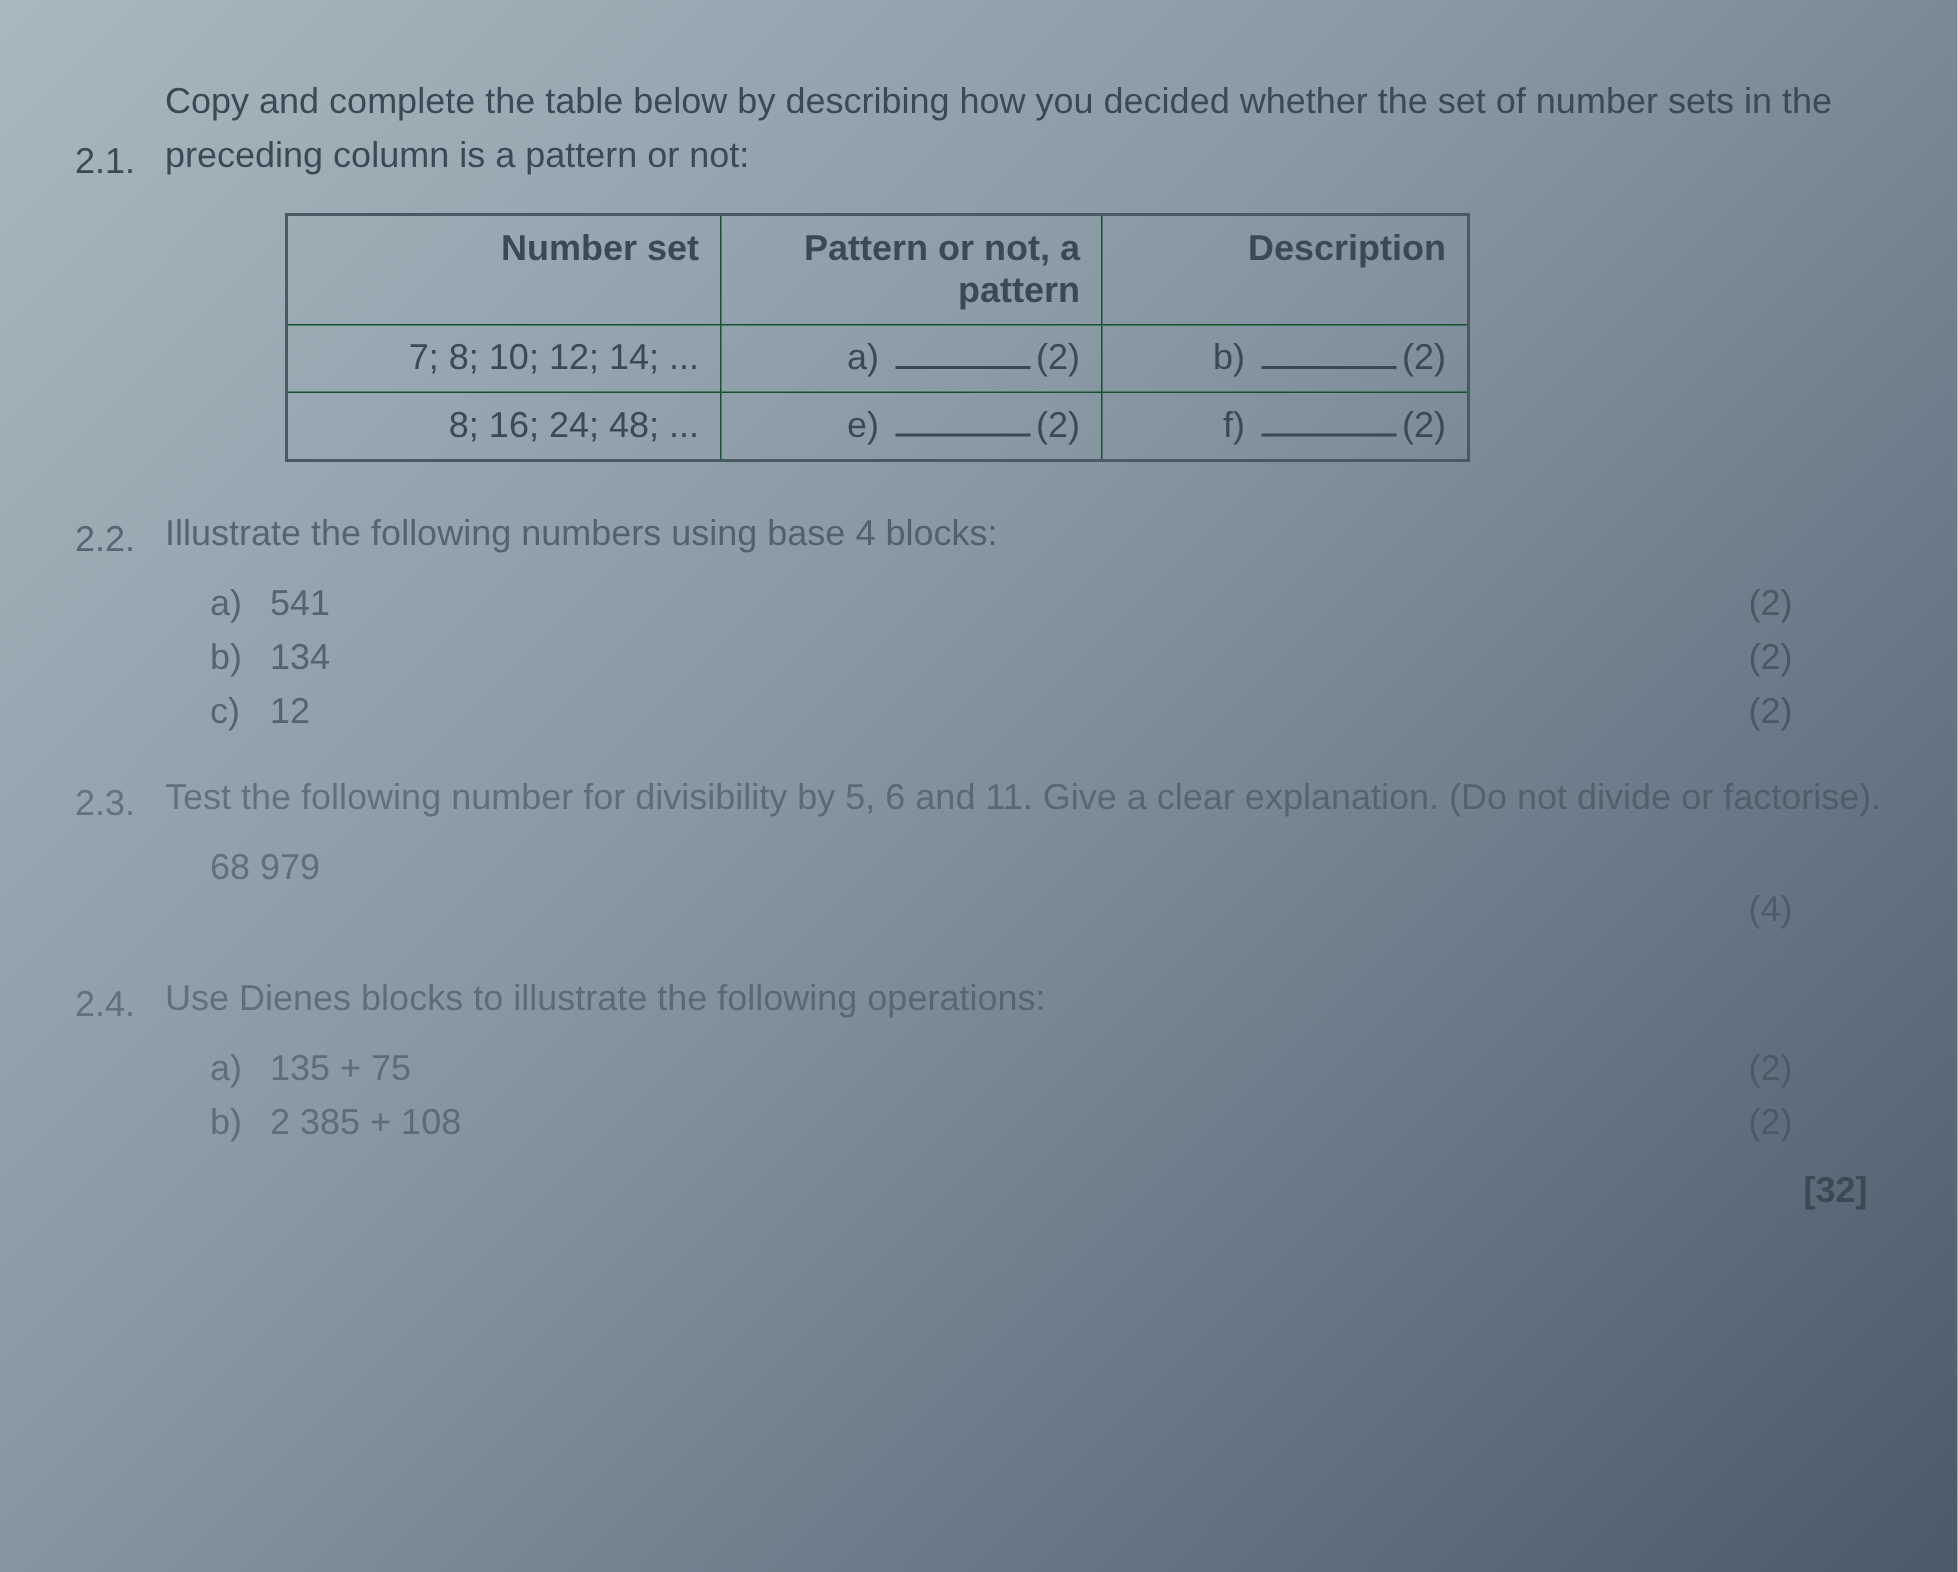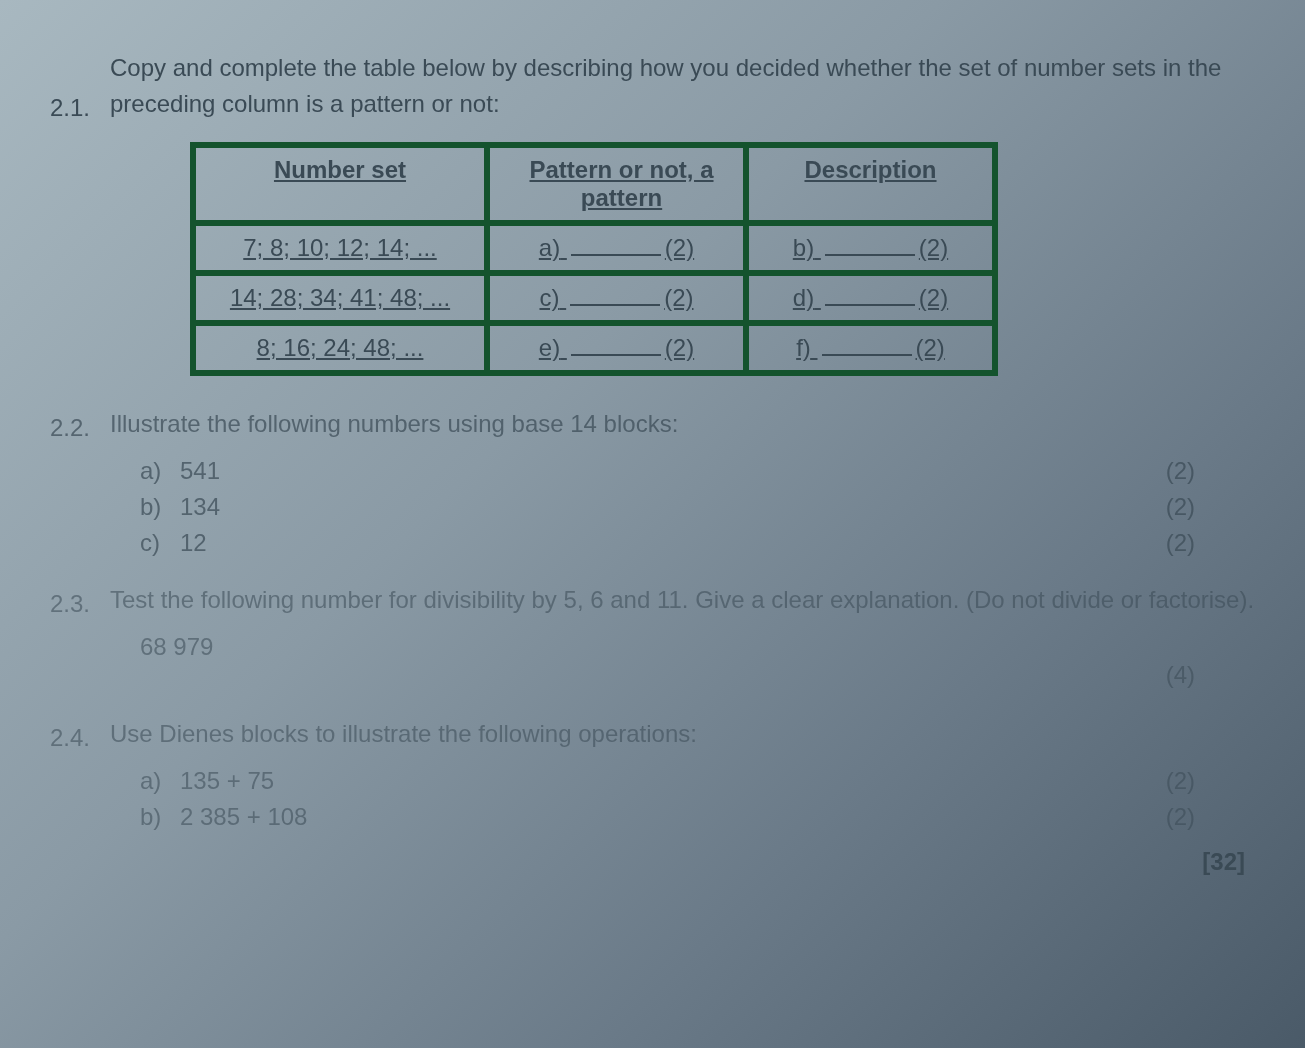--- a/index.html
+++ b/index.html
@@ -46,26 +46,25 @@
       margin-top: 20px;
       margin-bottom: 30px;
     }
     
     table {
       border-collapse: collapse;
       border: 2px solid #4a5a65;
     }
     
     th, td {
-      border: 6px solid #14532d;
+      border: 1px solid #14532d;
       padding: 8px 14px;
-      text-align: center;
+      text-align: right;
       vertical-align: top;
       font-weight: normal;
-      text-decoration: underline;
     }
     
     th {
       font-weight: bold;
     }
     
     .col1 { width: 260px; }
     .col2 { width: 215px; padding-left: 24px; }
     .col3 { width: 215px; }
     
@@ -149,50 +148,39 @@
           <td>
             <span>a)</span>
             <span class="blank-line"></span><span>(2)</span>
           </td>
           <td>
             <span>b)</span>
             <span class="blank-line"></span><span>(2)</span>
           </td>
         </tr>
         <tr>
-          <td>14; 28; 34; 41; 48; ...</td>
-          <td>
-            <span>c)</span>
-            <span class="blank-line"></span><span>(2)</span>
-          </td>
-          <td>
-            <span>d)</span>
-            <span class="blank-line"></span><span>(2)</span>
-          </td>
-        </tr>
-        <tr>
           <td>8; 16; 24; 48; ...</td>
           <td>
             <span>e)</span>
             <span class="blank-line"></span><span>(2)</span>
           </td>
           <td>
             <span>f)</span>
             <span class="blank-line"></span><span>(2)</span>
           </td>
         </tr>
       </tbody>
         </table>
     </div>
   </div>
 
   <div class="question faded">
     <div class="q-header">
       <div class="q-number">2.2.</div>
-      <div class="q-text">Illustrate the following numbers using base 14 blocks:</div>
+      <div class="q-text">Illustrate the following numbers using base 4 blocks:</div>
     </div>
     <div class="sub-items">
       <div class="sub-item">
         <div class="sub-label">a)</div>
         <div class="sub-text">541</div>
         <div class="marks">(2)</div>
       </div>
       <div class="sub-item">
         <div class="sub-label">b)</div>
         <div class="sub-text">134</div>

